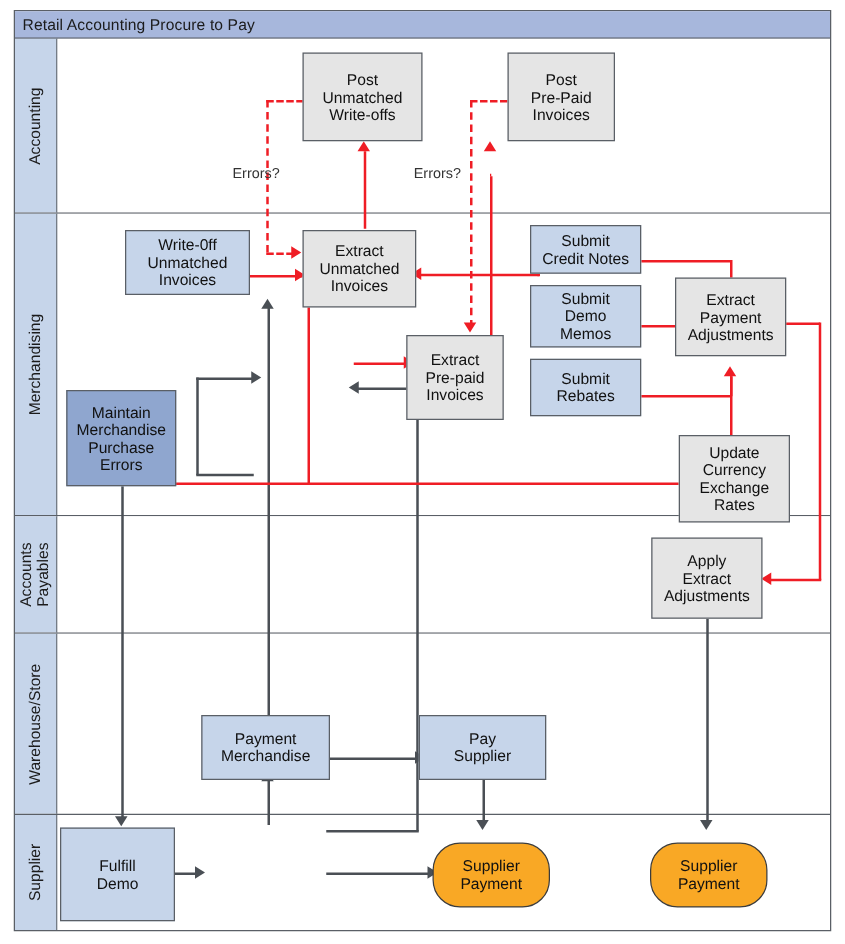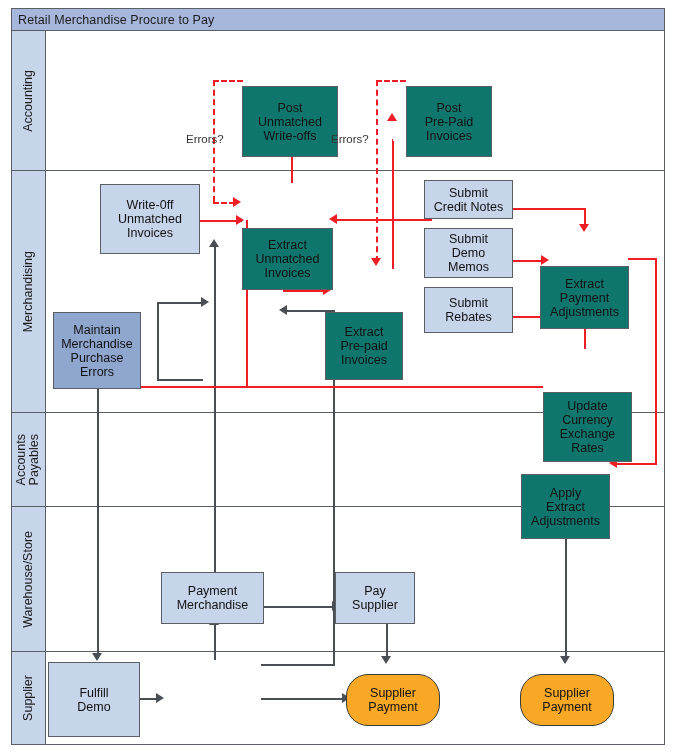--- a/index.html
+++ b/index.html
@@ -20,21 +20,21 @@
     display:flex;align-items:center;justify-content:center;}
   .lane-label span{writing-mode:vertical-rl;transform:rotate(180deg);
     font-size:12.5px;color:#1b1b1b;text-align:center;line-height:1.05;white-space:pre-line;}
   .lane-body{position:absolute;left:34px;top:0;right:0;bottom:0;background:#ffffff;}
 
   
   .node{position:absolute;box-sizing:border-box;border:1.5px solid #5a5f66;
     display:flex;align-items:center;justify-content:center;text-align:center;
     font-size:12.5px;line-height:1.12;color:#111;white-space:pre-line;z-index:6;}
   .node.blue{background:#c6d5ea;}
-  .node.orange{background:#0f766e;margin-top:44px;}
+  .node.orange{background:#e5e5e5;}
   .node.darkblue{background:#8fa6cf;}
   .node.term{border-radius:22px;background:#f9a825;border:1.5px solid #3c3c3c;}
 
   
   .ln{position:absolute;background:#4a4f55;z-index:3;}
   .ln.h{height:1.5px;}
   .ln.v{width:1.5px;}
   .rl{position:absolute;background:#ef1d25;z-index:4;}
   .rl.h{height:1.6px;}
   .rl.v{width:1.6px;}
@@ -59,21 +59,21 @@
 </style>
 </head>
 <body>
 
 <div id="canvas">
   <div id="diagram">
 
     <div class="frame"></div>
 
     <div class="title-bar">
-      <span>Retail Merchandise Procure to Pay</span>
+      <span>Retail Accounting Procure to Pay</span>
     </div>
 
     <div class="lane" style="top:23px;height:139px;width:652px;border-top:none;">
       <div class="lane-label">
         <span>Accounting</span>
       </div>
       <div class="lane-body"></div>
     </div>
 
     <div class="lane" style="top:162px;height:242px;width:652px;">
@@ -189,21 +189,21 @@
     <div class="arw left red" style="left:318px;top:206px;"></div>
 
     <div class="node orange" style="left:231px;top:34px;width:96px;height:71px;">Post
 Unmatched
 Write-offs</div>
 
     <div class="node orange" style="left:395px;top:34px;width:86px;height:71px;">Post
 Pre-Paid
 Invoices</div>
 
-    <div class="node blue" style="left:89px;top:176px;width:100px;height:70px;">Write-0ff
+    <div class="node blue" style="left:89px;top:176px;width:100px;height:52px;">Write-0ff
 Unmatched
 Invoices</div>
 
     <div class="node orange" style="left:231px;top:176px;width:91px;height:62px;">Extract
 Unmatched
 Invoices</div>
 
     <div class="node blue" style="left:413px;top:172px;width:89px;height:39px;">Submit
 Credit Notes</div>
 
@@ -233,21 +233,21 @@
 Exchange
 Rates</div>
 
     <div class="node orange" style="left:510px;top:422px;width:89px;height:65px;">Apply
 Extract
 Adjustments</div>
 
     <div class="node blue" style="left:150px;top:564px;width:103px;height:52px;">Payment
 Merchandise</div>
 
-    <div class="node blue" style="left:324px;top:564px;width:80px;height:52px;">Pay
+    <div class="node blue" style="left:324px;top:564px;width:102px;height:52px;">Pay
 Supplier</div>
 
     <div class="node blue" style="left:37px;top:654px;width:92px;height:75px;">Fulfill
 Demo</div>
 
 
     <div class="node term" style="left:335px;top:666px;width:94px;height:52px;">Supplier
 Payment</div>
 
     <div class="node term" style="left:509px;top:666px;width:94px;height:52px;">Supplier

